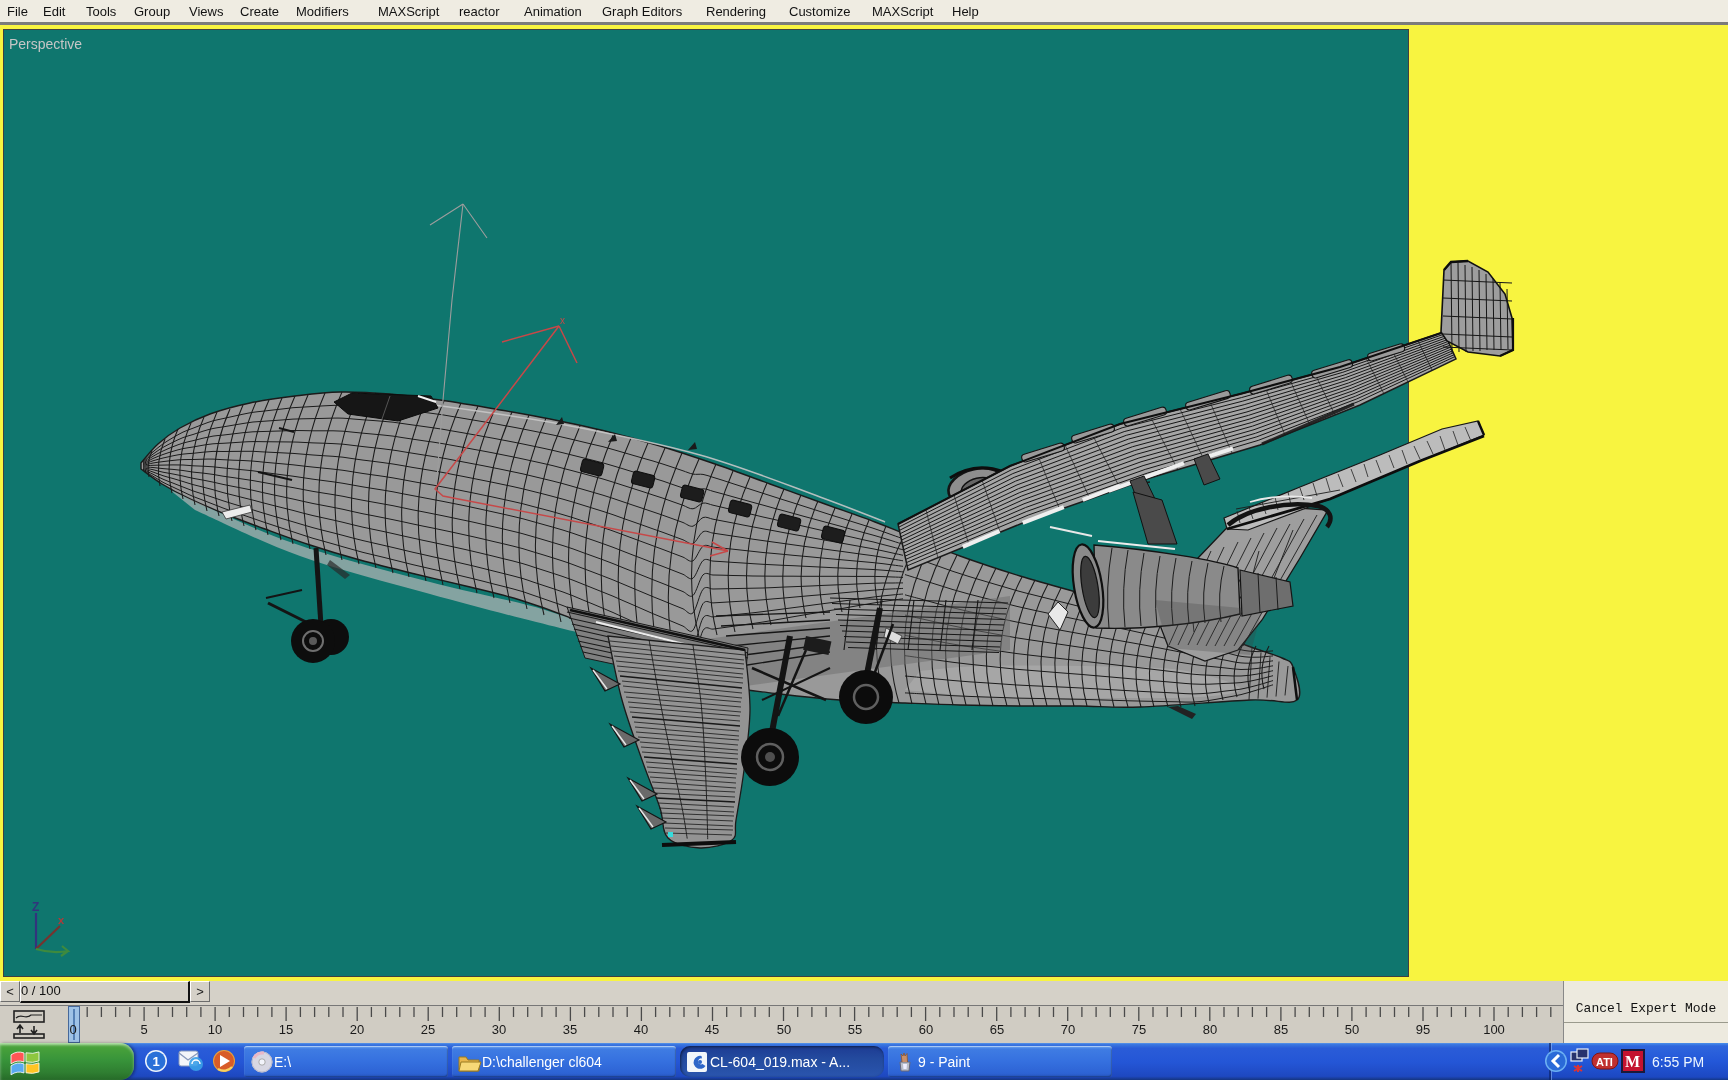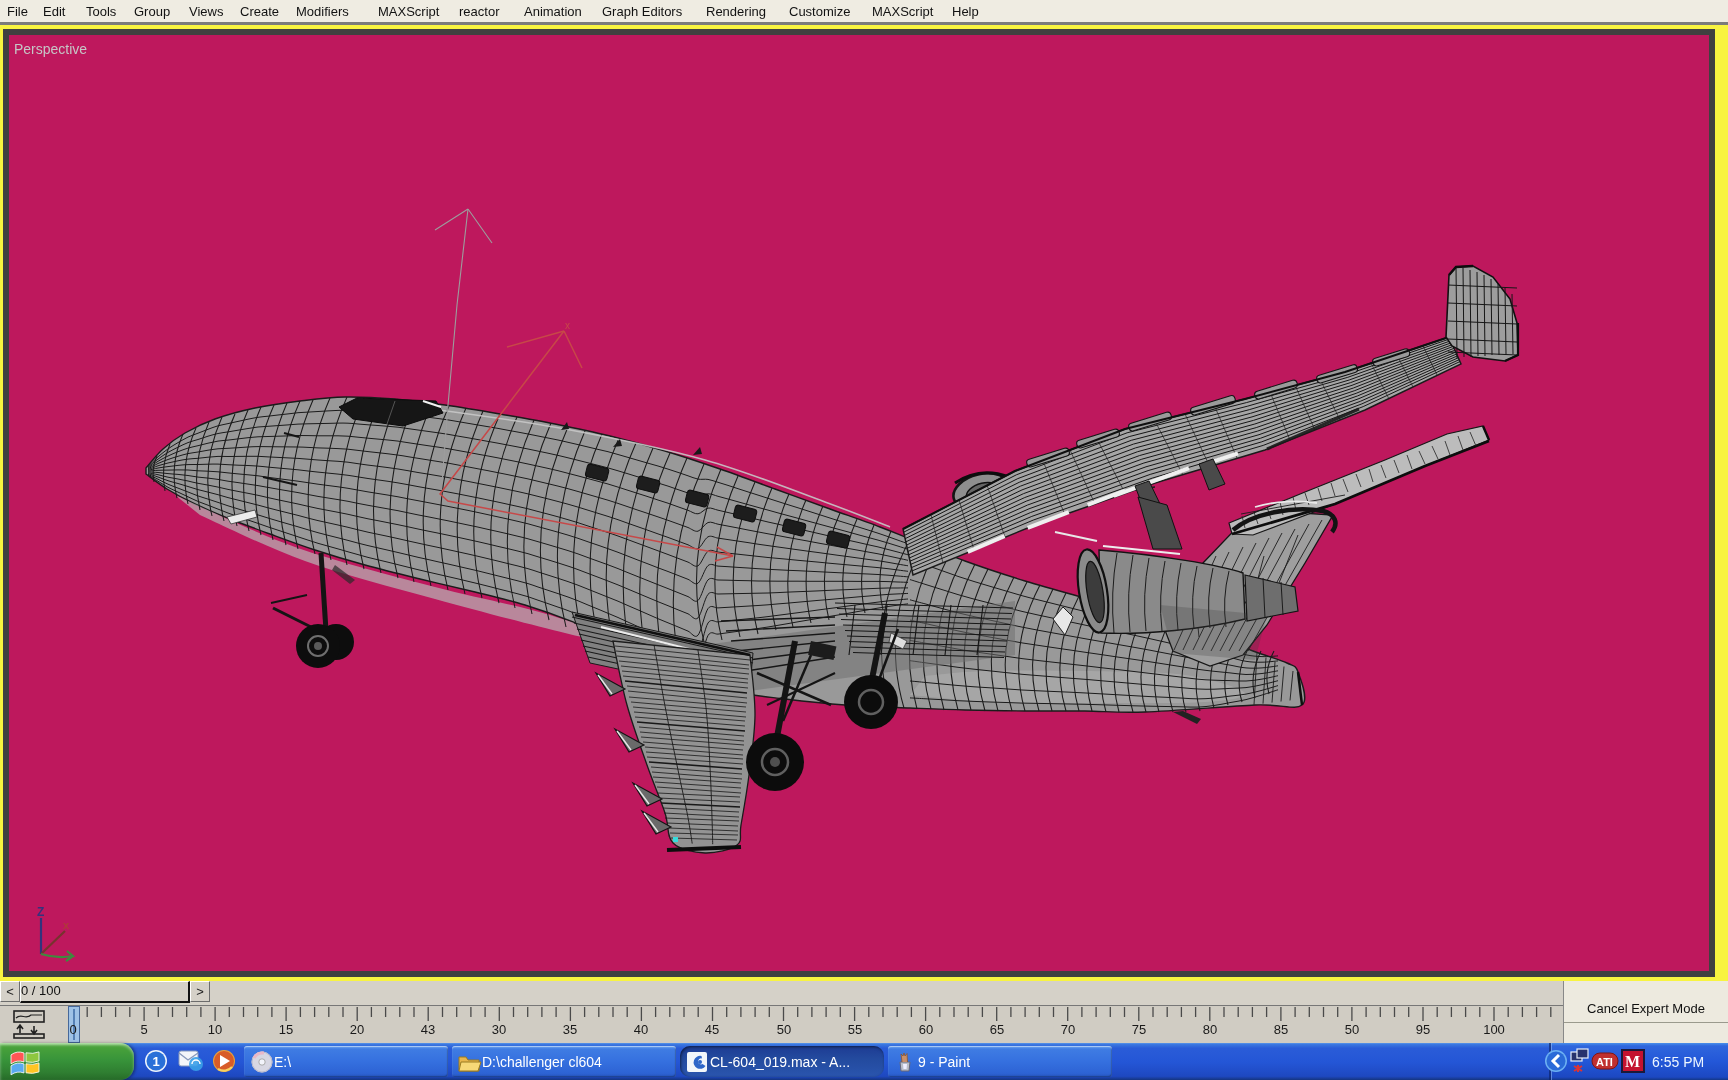--- a/index.html
+++ b/index.html
@@ -1,27 +1,27 @@
 <!DOCTYPE html>
 <html><head>
 <meta charset="utf-8">
 <style>
 html,body{margin:0;padding:0;width:1728px;height:1080px;overflow:hidden;background:#7b7b7b;font-family:"Liberation Sans",sans-serif;}
 #menubar{position:absolute;left:0;top:0;width:1728px;height:22px;background:#efece2;}
 .mi{position:absolute;top:4px;font-size:13px;color:#121212;white-space:nowrap;}
 #vpframe{position:absolute;left:0;top:25px;width:1728px;height:956px;background:#f8f440;}
-#vp{position:absolute;left:3px;top:4px;width:1712px;height:948px;background:#be185d;border:6px solid #404040;box-sizing:border-box;}
+#vp{position:absolute;left:3px;top:4px;width:1406px;height:948px;background:#0f766e;border:1px solid #404040;box-sizing:border-box;}
 #plabel{position:absolute;left:5px;top:6px;font-size:14px;color:#c6c6c6;}
 #trackrow{position:absolute;left:0;top:981px;width:1728px;height:24px;background:#d5d1c8;}
 .tbtn{position:absolute;top:0;height:21px;background:#d5d1c8;border:1px solid #fff;border-right-color:#6c6c6c;border-bottom-color:#6c6c6c;box-sizing:border-box;color:#222;font-size:13px;text-align:center;line-height:19px;}
 #tslider{position:absolute;left:20px;top:0;width:170px;height:22px;background:#d5d1c8;border-top:1px solid #fff;border-left:1px solid #fff;border-right:2px solid #111;border-bottom:2px solid #111;box-sizing:border-box;color:#111;font-size:13px;line-height:18px;}
 #rulerrow{position:absolute;left:0;top:1005px;width:1563px;height:38px;background:#d0ccc3;border-top:1px solid #777;box-sizing:border-box;}
 .num{position:absolute;top:16px;font-size:13px;color:#1a1a1a;transform:translateX(-50%);z-index:5;}
 #cancelpanel{position:absolute;left:1563px;top:981px;width:165px;height:62px;background:#edeadf;border-left:1px solid #888;box-sizing:border-box;}
-#cancelpanel div{margin-top:20px;text-align:center;font-size:13px;color:#111;}
+#cancelpanel div{margin-top:20px;text-align:center;font-size:13px;color:#111;font-family:Liberation Mono, monospace;}
 #cancelpanel::after{content:"";position:absolute;left:0;top:41px;width:165px;height:1px;background:#9a9a8d;}
 #taskbar{position:absolute;left:0;top:1043px;width:1728px;height:37px;background:linear-gradient(#5997e9 0%,#3b77e0 4%,#2a5cd8 14%,#2456d6 52%,#1e48c0 90%,#15357f 100%);}
 #startbtn{position:absolute;left:0;top:0;width:134px;height:37px;border-radius:0 14px 14px 0;background:linear-gradient(#7eca6c 0%,#4aa33a 8%,#38943a 45%,#2f7e31 80%,#266b28 100%);box-shadow:inset 0 2px 3px rgba(255,255,255,.45), 2px 0 3px rgba(0,0,0,.35);}
 #startbtn .txt{position:absolute;left:51px;top:4px;color:#fff;font-size:23px;font-weight:bold;font-style:italic;text-shadow:1px 2px 2px rgba(0,0,0,.5);margin-top:45px;}
 .task{position:absolute;top:3px;height:31px;border-radius:3px;background:linear-gradient(#67a1ef 0%,#3f7ce3 10%,#3570df 50%,#2d63d4 88%,#2656bd 100%);box-shadow:inset 0 1px 1px rgba(255,255,255,.5),inset -1px -1px 1px rgba(0,0,0,.25);color:#fff;font-size:14px;}
 .task .lbl{position:absolute;left:30px;top:8px;white-space:nowrap;overflow:hidden;}
 .task.pressed{background:linear-gradient(#1d3b93 0%,#234a9e 40%,#2a55ae 100%);box-shadow:inset 1px 1px 3px rgba(0,0,0,.55);border-radius:10px;}
 #traytime{position:absolute;left:1652px;top:11px;color:#eef6ff;font-size:14px;text-align:center;}
 </style>
 </head>
@@ -535,21 +535,21 @@
 <line x1="1508.2" y1="1" x2="1508.2" y2="11" stroke="#4a4a4a" stroke-width="1.3"></line>
 <line x1="1522.4" y1="1" x2="1522.4" y2="11" stroke="#4a4a4a" stroke-width="1.3"></line>
 <line x1="1536.6" y1="1" x2="1536.6" y2="11" stroke="#4a4a4a" stroke-width="1.3"></line>
 <line x1="1550.8" y1="1" x2="1550.8" y2="11" stroke="#4a4a4a" stroke-width="1.3"></line>
  </svg>
  <span class="num" style="left:73px">0</span>
 <span class="num" style="left:144px">5</span>
 <span class="num" style="left:215px">10</span>
 <span class="num" style="left:286px">15</span>
 <span class="num" style="left:357px">20</span>
-<span class="num" style="left:428px">43</span>
+<span class="num" style="left:428px">25</span>
 <span class="num" style="left:499px">30</span>
 <span class="num" style="left:570px">35</span>
 <span class="num" style="left:641px">40</span>
 <span class="num" style="left:712px">45</span>
 <span class="num" style="left:784px">50</span>
 <span class="num" style="left:855px">55</span>
 <span class="num" style="left:926px">60</span>
 <span class="num" style="left:997px">65</span>
 <span class="num" style="left:1068px">70</span>
 <span class="num" style="left:1139px">75</span>

